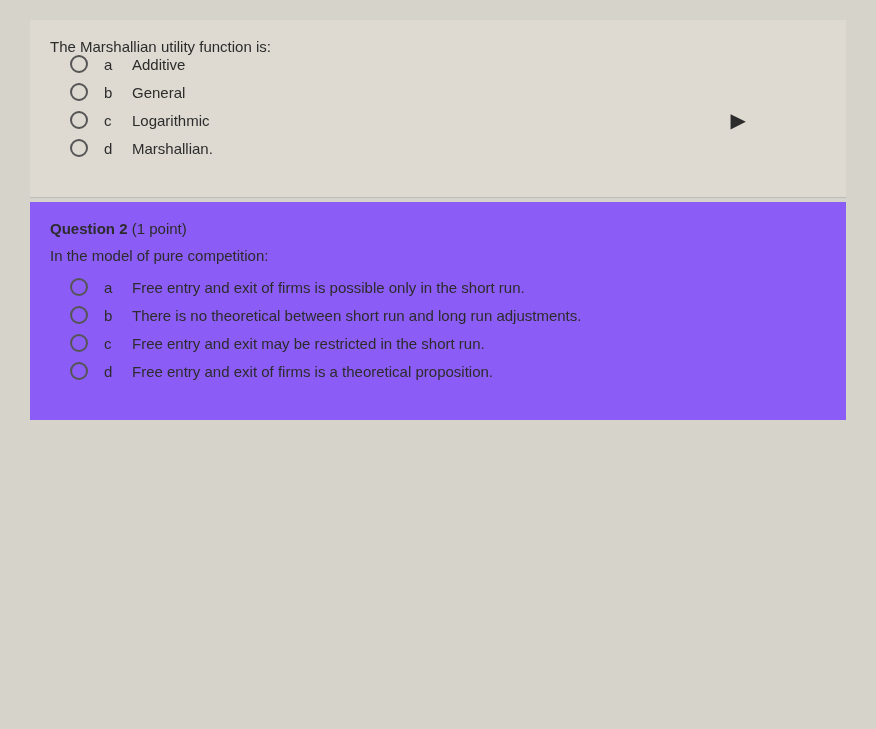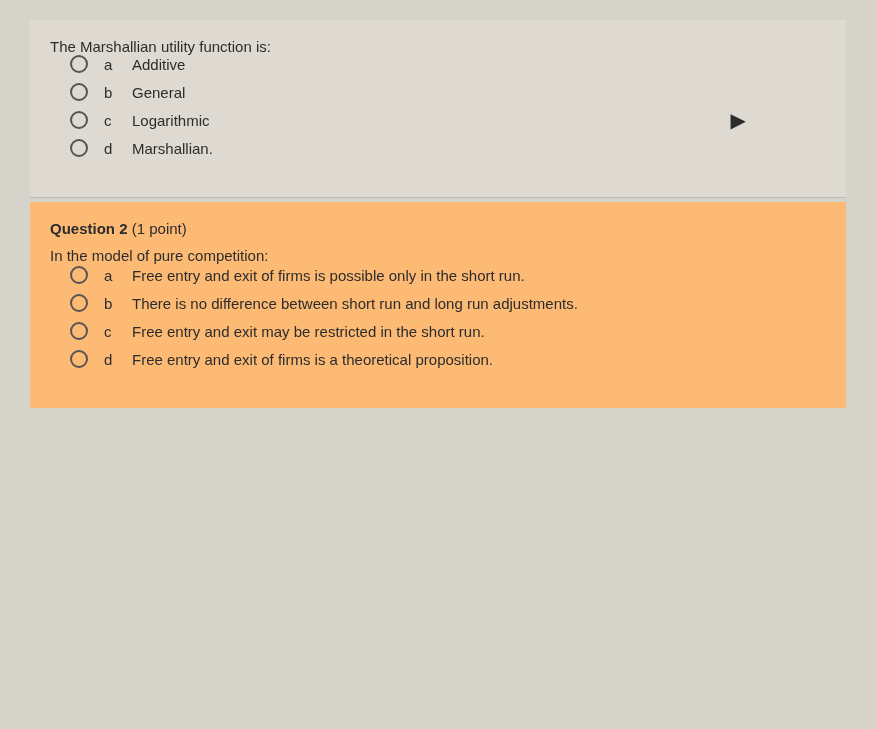--- a/index.html
+++ b/index.html
@@ -63,37 +63,37 @@
       min-width: 12px;
     }
 
     .option-text {
       font-size: 15px;
       color: #2c2c2c;
       text-align: right;
     }
 
     .question2-block {
-      background-color: #fdba74;
+      background-color: #8b5cf6;
       padding: 18px 20px 30px 20px;
     }
 
     .question2-header {
       font-size: 15px;
       margin-bottom: 10px;
     }
 
     .question2-header strong {
       font-weight: bold;
     }
 
     .question2-title {
       font-size: 15px;
       color: #2c2c2c;
-      margin-bottom: 2px;
+      margin-bottom: 14px;
     }
 
     .cursor-indicator {
       position: absolute;
       top: 88px;
       right: 100px;
       font-size: 20px;
       color: #2c2c2c;
       pointer-events: none;
     }
@@ -144,21 +144,21 @@
     <p class="question2-title">In the model of pure competition:</p>
     <ul class="options-list">
       <li class="option-item">
         <div class="option-radio"></div>
         <span class="option-letter">a</span>
         <span class="option-text">Free entry and exit of firms is possible only in the short run.</span>
       </li>
       <li class="option-item">
         <div class="option-radio"></div>
         <span class="option-letter">b</span>
-        <span class="option-text">There is no difference between short run and long run adjustments.</span>
+        <span class="option-text">There is no theoretical between short run and long run adjustments.</span>
       </li>
       <li class="option-item">
         <div class="option-radio"></div>
         <span class="option-letter">c</span>
         <span class="option-text">Free entry and exit may be restricted in the short run.</span>
       </li>
       <li class="option-item">
         <div class="option-radio"></div>
         <span class="option-letter">d</span>
         <span class="option-text">Free entry and exit of firms is a theoretical proposition.</span>

